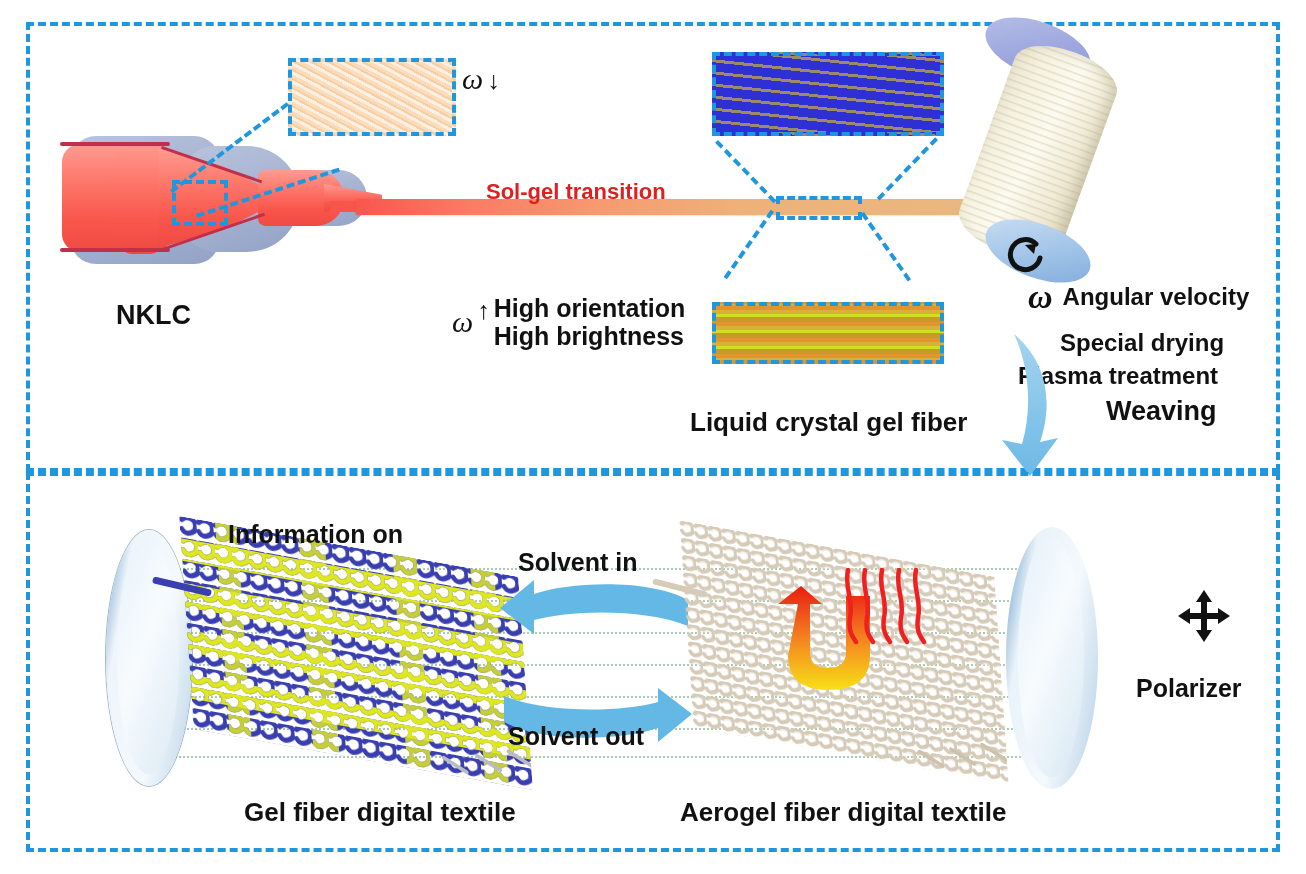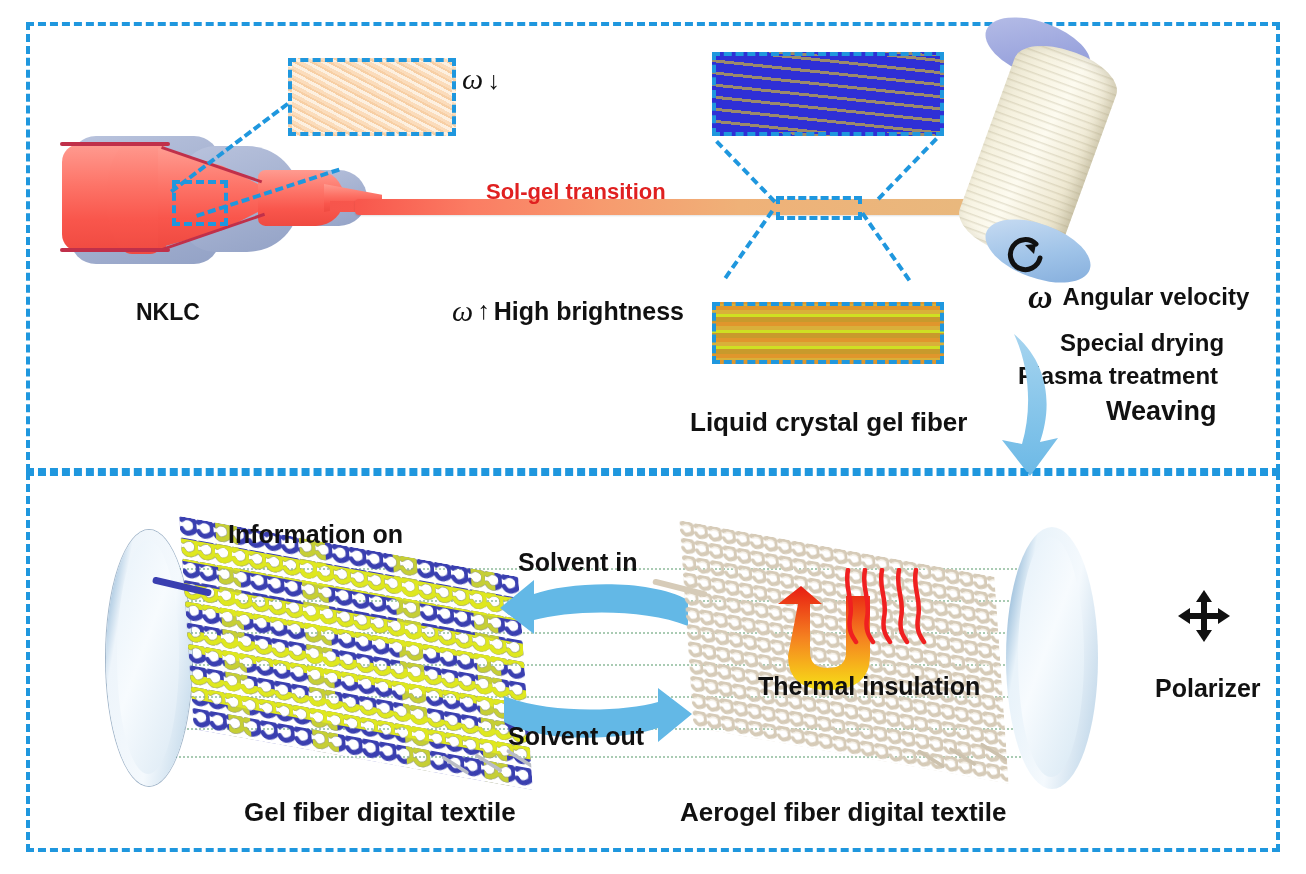--- a/index.html
+++ b/index.html
@@ -105,21 +105,21 @@
     <div class="sy-red" style="left:196px;top:52px;width:86px;height:56px;border-radius:10px 38px 38px 10px;"></div>
     <div class="sy-red" style="left:262px;top:66px;width:58px;height:28px;
         clip-path:polygon(0 0,100% 38%,100% 62%,0 100%);"></div>
     <div style="position:absolute;left:-2px;top:24px;width:110px;height:4px;background:#c0304a;border-radius:2px;"></div>
     <div style="position:absolute;left:-2px;top:130px;width:110px;height:4px;background:#c0304a;border-radius:2px;"></div>
     <div style="position:absolute;left:100px;top:28px;width:106px;height:3px;background:#c0304a;transform:rotate(19deg);transform-origin:0 0;"></div>
     <div style="position:absolute;left:100px;top:130px;width:108px;height:3px;background:#c0304a;transform:rotate(-19deg);transform-origin:0 0;"></div>
     <div class="dash-sm" style="left:110px;top:62px;width:56px;height:46px;border-width:4px;"></div>
   </div>
 
-  <div class="lbl" style="left:136px;top:300px;font-size:23px;">NKLC</div>
+  <div class="lbl" style="left:116px;top:300px;font-size:27px;">NKLC</div>
 
   <div id="fiber-taper"></div>
   <div id="fiber"></div>
 
   <div class="lbl red" style="left:486px;top:180px;font-size:22px;">Sol-gel transition</div>
 
   <div class="inset" id="inset-lowori"></div>
   <div class="conn" style="left:170px;top:190px;width:146px;transform:rotate(-37deg);"></div>
   <div class="conn" style="left:196px;top:214px;width:150px;transform:rotate(-18deg);"></div>
 
@@ -136,20 +136,21 @@
   <div class="conn" style="left:718px;top:140px;width:84px;transform:rotate(46deg);"></div>
   <div class="conn" style="left:938px;top:140px;width:84px;transform:rotate(134deg);"></div>
   <div class="conn" style="left:774px;top:212px;width:82px;transform:rotate(125deg);"></div>
   <div class="conn" style="left:864px;top:212px;width:82px;transform:rotate(55deg);"></div>
   <div class="dash-sm" style="left:776px;top:196px;width:86px;height:24px;"></div>
 
   <div style="position:absolute;left:452px;top:294px;display:flex;align-items:center;gap:4px;">
     <span class="lbl" style="position:relative;font-family:'Liberation Serif',serif;font-style:italic;font-size:30px;font-weight:normal;">ω</span>
     <span class="lbl" style="position:relative;font-size:25px;align-self:flex-start;margin-top:2px;">↑</span>
     <span style="display:inline-block;">
+      <span class="lbl" style="position:relative;display:block;font-size:25px;">High orientation</span>
       <span class="lbl" style="position:relative;display:block;font-size:25px;">High brightness</span>
     </span>
   </div>
 
   <div id="spool">
     <div class="spool-cap cap-top"></div>
     <div class="spool-body"></div>
     <div class="spool-ribs"></div>
     <div class="spool-cap cap-bot"></div>
     <svg id="rot-arrow" viewBox="0 0 46 46">
@@ -266,21 +267,20 @@
   <svg style="position:absolute;left:768px;top:586px;width:126px;height:110px;" viewBox="0 0 126 110">
     <defs>
         <linearGradient id="tg" x1="0" y1="0" x2="0" y2="1">
       <stop offset="0" stop-color="#e81c12"></stop>
           <stop offset="0.5" stop-color="#f58220"></stop>
       <stop offset="1" stop-color="#f7e017"></stop>
         </linearGradient>
       </defs>
     <path d="M30 18 L10 18 L33 0 L54 18 L42 18 L42 66 q0 16 18 16 q18 0 18 -16 L78 10 L102 10 L102 70 q0 34 -42 34 q-40 0 -40 -34 Z" fill="url(#tg)"></path>
   </svg>
-  <div class="lbl" style="left:758px;top:672px;font-size:25px;">Thermal insulation</div>
 
   <svg id="heatlines" viewBox="0 0 90 78">
     <g fill="none" stroke="#f02020" stroke-width="4.5" stroke-linecap="round">
       <path d="M6 2 C2 22 12 30 8 50 C6 62 10 68 14 74"></path>
       <path d="M23 2 C19 22 29 30 25 50 C23 62 27 68 31 74"></path>
       <path d="M40 2 C36 22 46 30 42 50 C40 62 44 68 48 74"></path>
       <path d="M57 2 C53 22 63 30 59 50 C57 62 61 68 65 74"></path>
       <path d="M74 2 C70 22 80 30 76 50 C74 62 78 68 82 74"></path>
     </g>
   </svg>
@@ -291,15 +291,15 @@
   <svg id="polarizer-icon" viewBox="0 0 56 56">
     <g fill="#111">
       <rect x="25" y="10" width="6" height="36"></rect>
         <rect x="10" y="25" width="36" height="6"></rect>
       <path d="M28 2 L36 14 L20 14 Z"></path>
         <path d="M28 54 L36 42 L20 42 Z"></path>
       <path d="M2 28 L14 20 L14 36 Z"></path>
         <path d="M54 28 L42 20 L42 36 Z"></path>
     </g>
   </svg>
-  <div class="lbl" style="left:1136px;top:674px;font-size:25px;margin-left:19px;">Polarizer</div>
+  <div class="lbl" style="left:1136px;top:674px;font-size:25px;">Polarizer</div>
 
 </div>
 
 </body></html>

